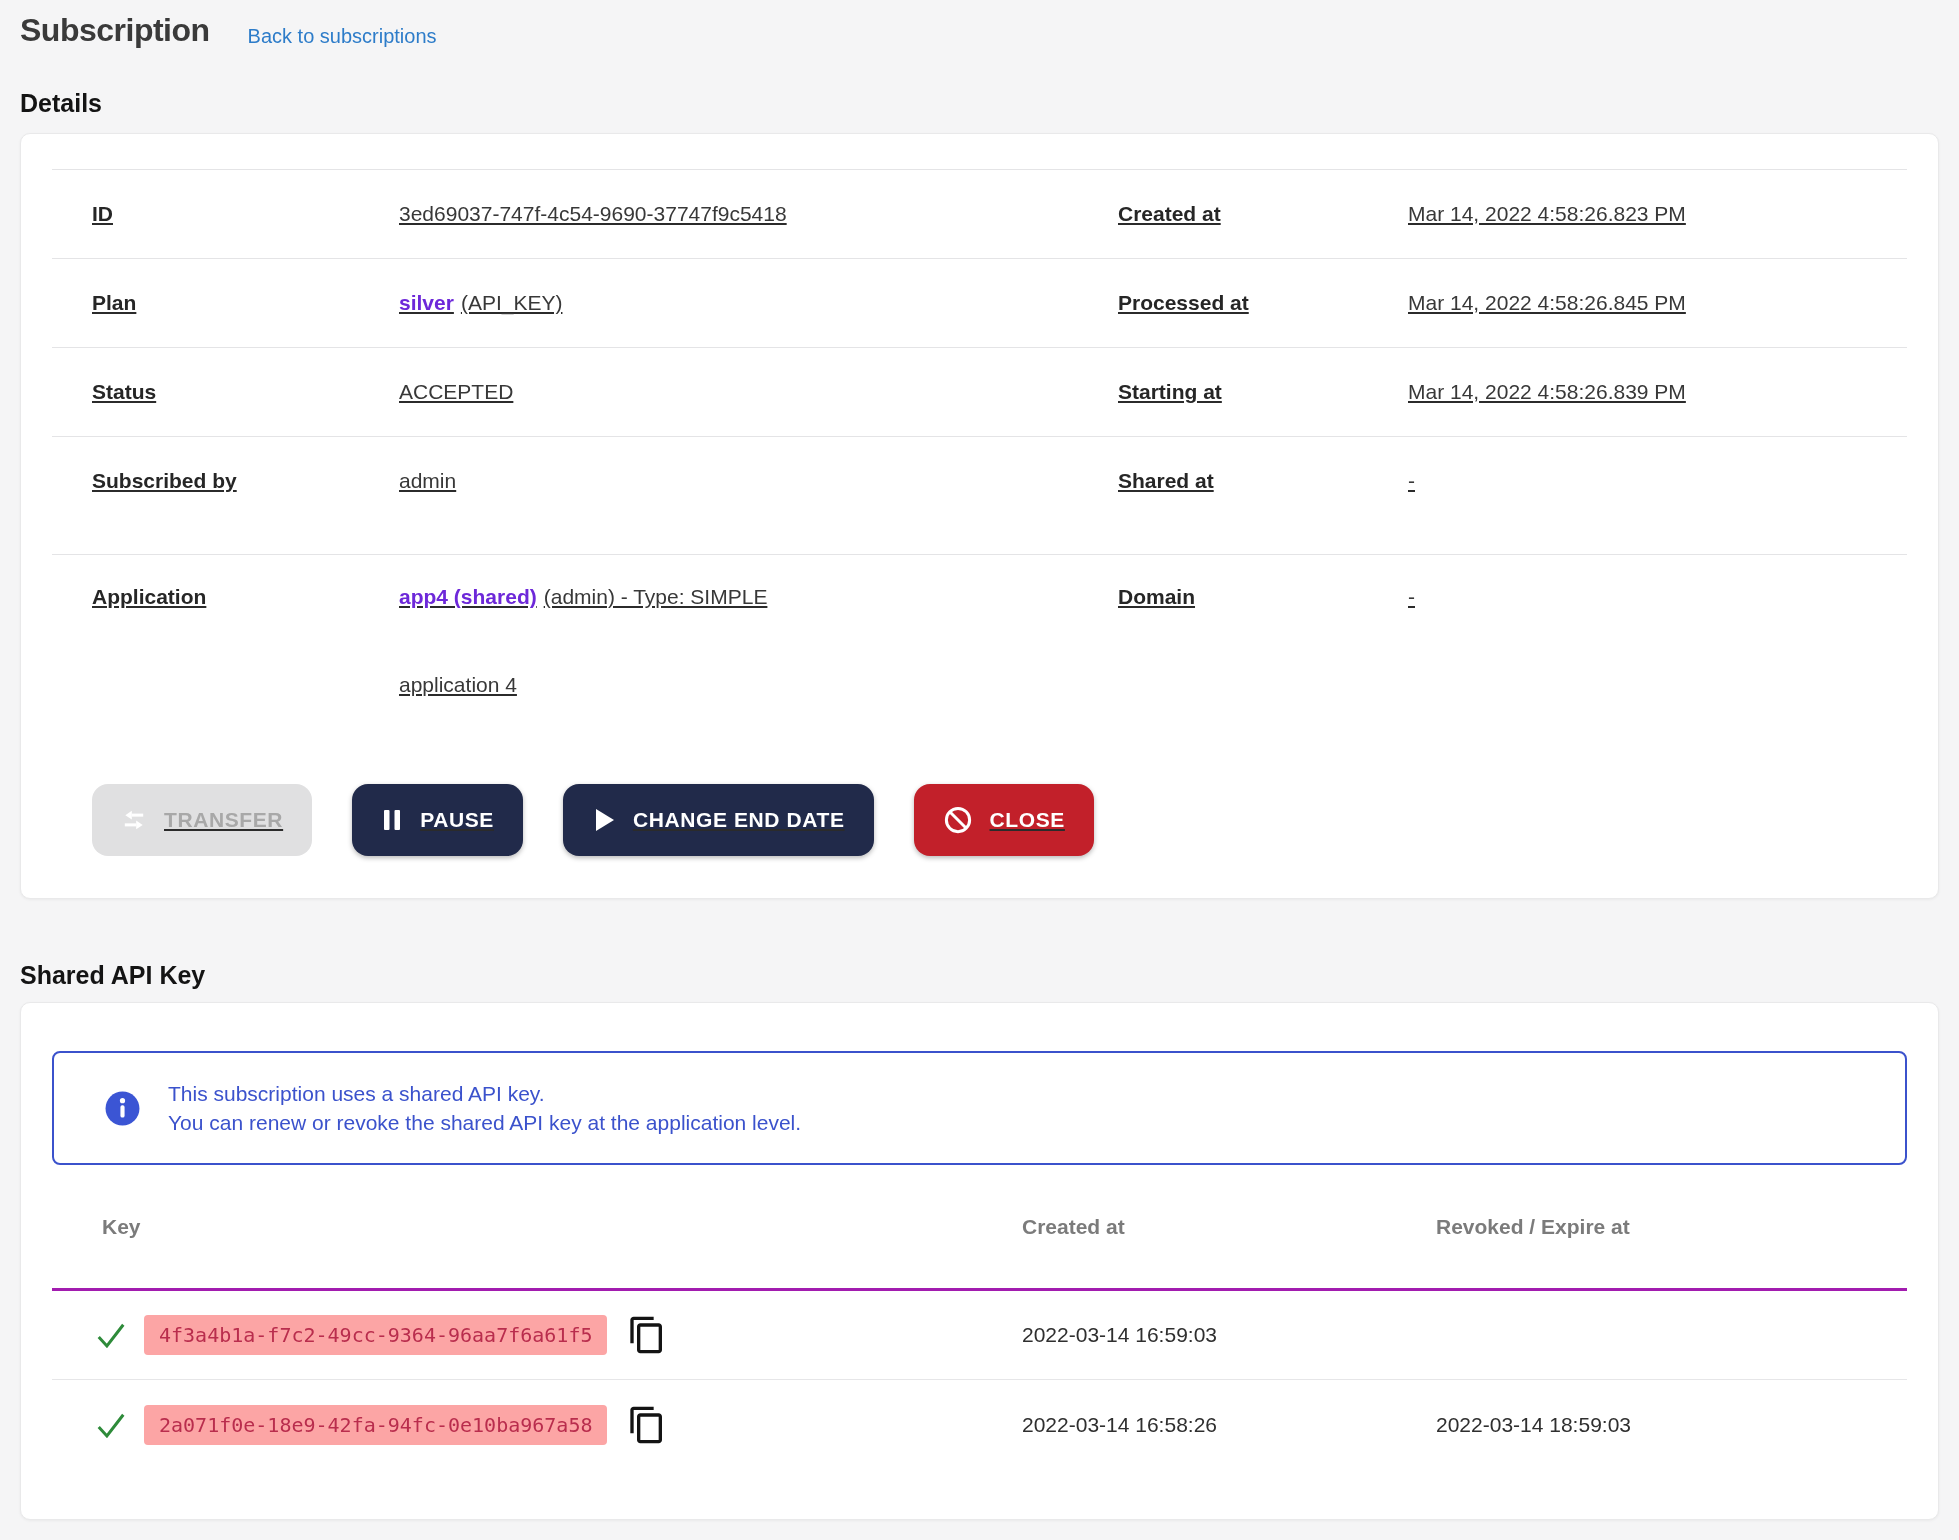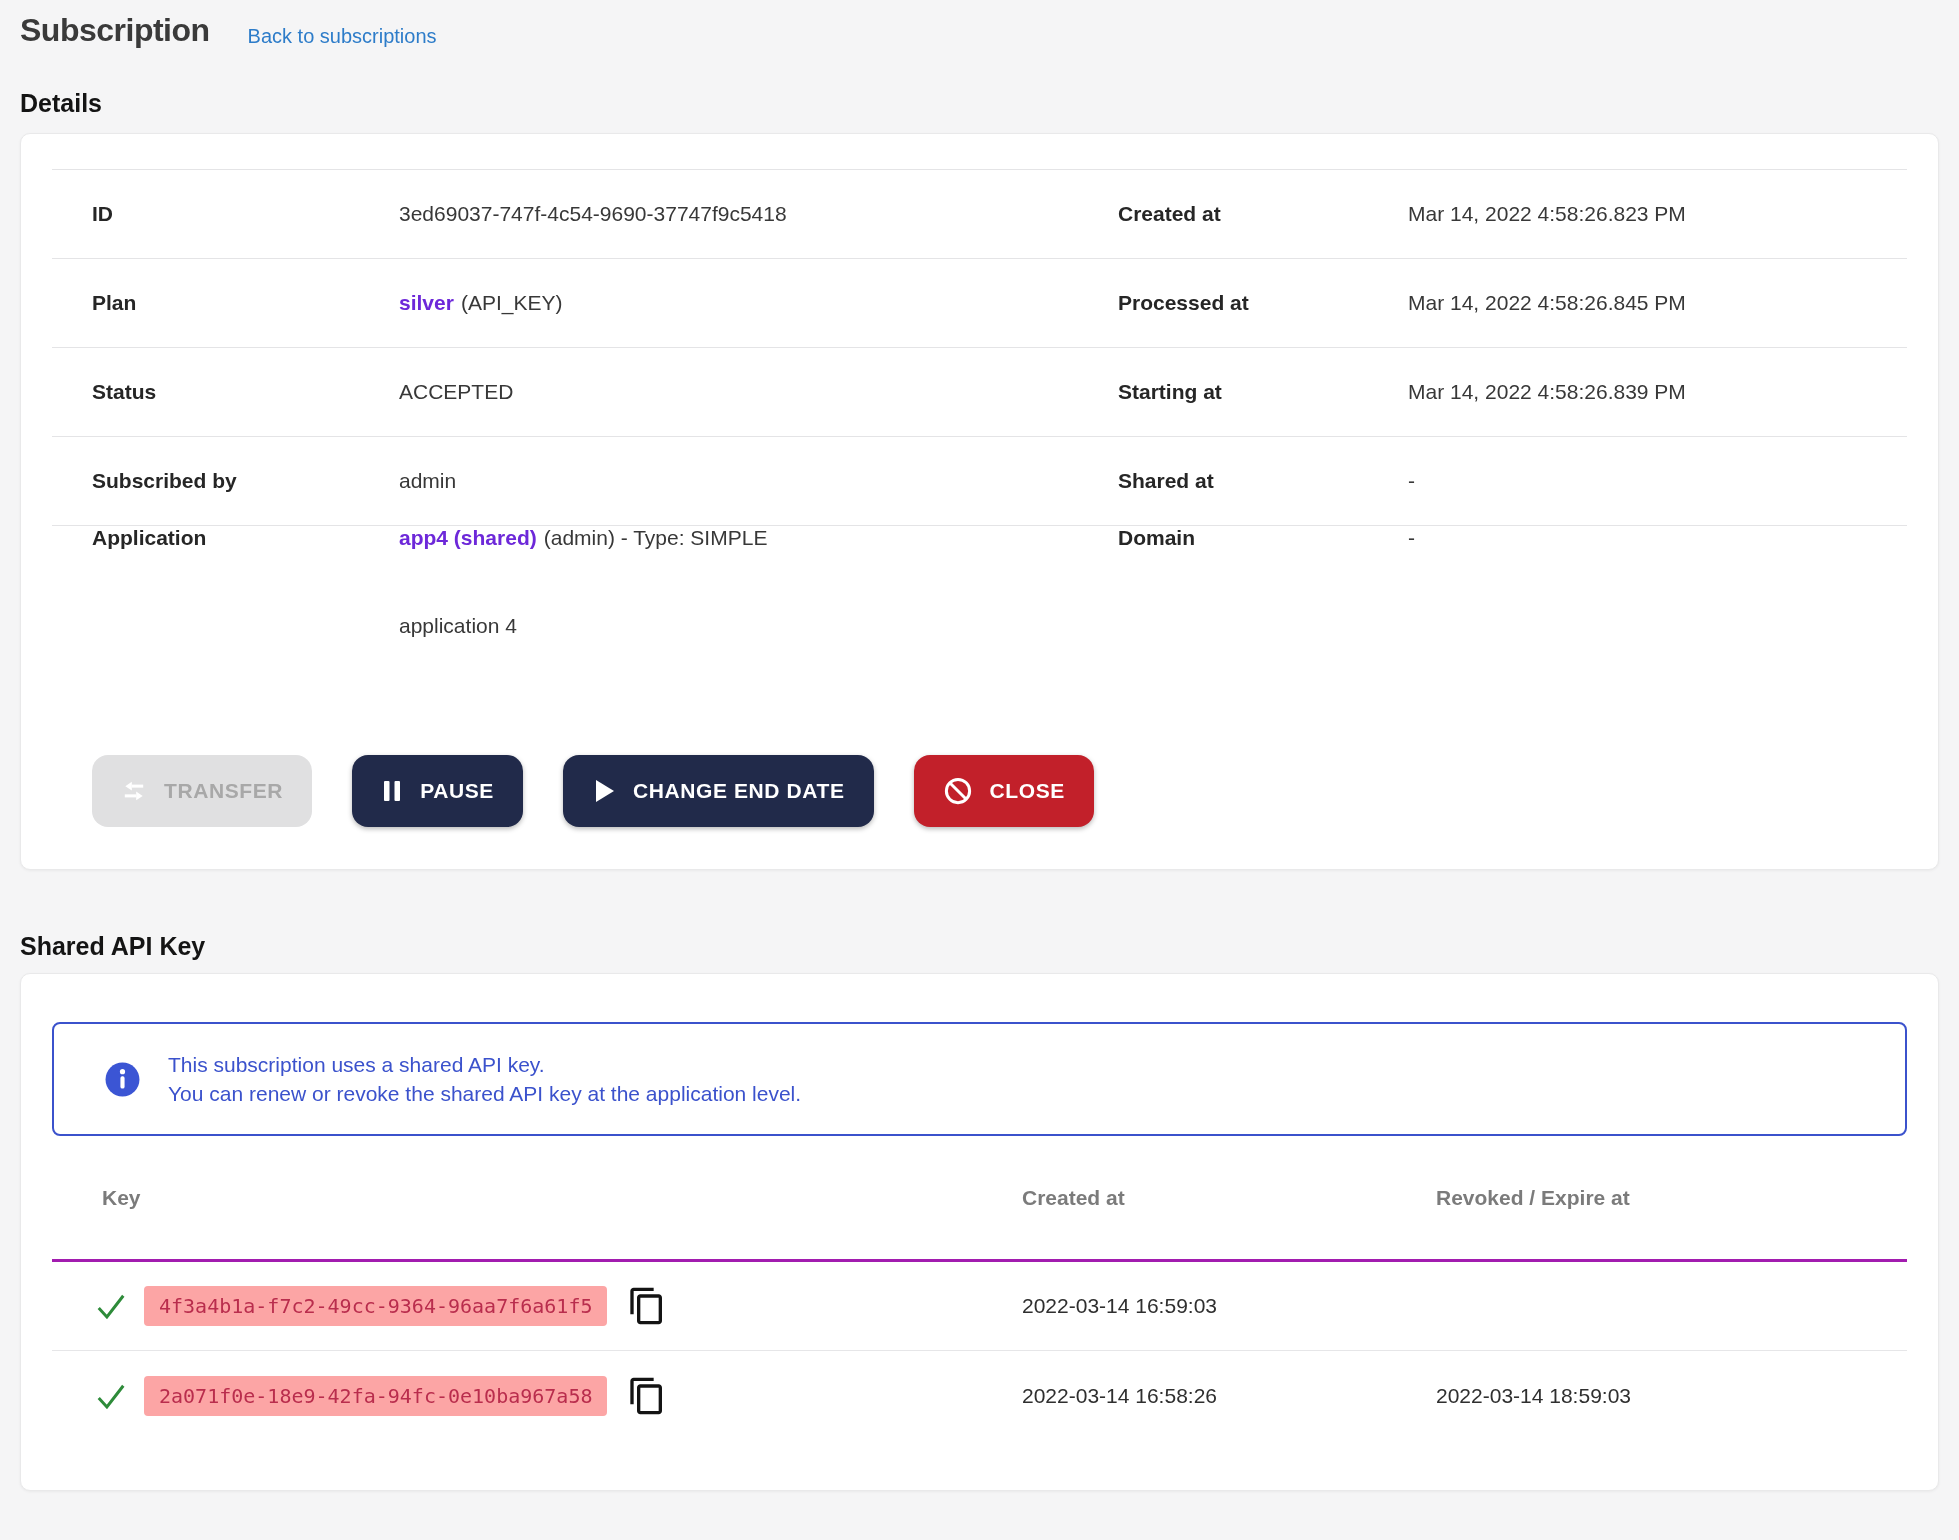--- a/index.html
+++ b/index.html
@@ -22,32 +22,34 @@
   .section-title.shared { margin-top:62px; margin-bottom:12px; }
 
   .card {
     background:#ffffff;
     border:1px solid #e9e9ea;
     border-radius:10px;
     box-shadow:0 1px 3px rgba(0,0,0,.05);
   }
 
   
-  .details-card { padding:35px 31px 42px; }
+  .details-card { padding:35px 31px 42px;text-decoration:underline; }
   .detail-row {
     display:grid;
     grid-template-columns:307px 719px 290px 1fr;
     align-items:center;
     border-top:1px solid #e4e4e6;
     min-height:89px;
     padding-left:40px;
   }
   .detail-row.tall {
     min-height:196px;
     align-items:start;
+    padding-top:30px;
+    margin-top:29px;
   }
   .d-label { font-weight:700; font-size:21px; color:#262626; }
   .d-value { font-size:21px; color:#383838; }
   .d-value b { color:#6d28d9; }
   .d-suffix { margin-left:7px; }
   .app-line2 { margin-top:64px; }
 
   
   .btn-row { display:flex; gap:40px; margin:34px 0 0 40px; }
   .btn {

